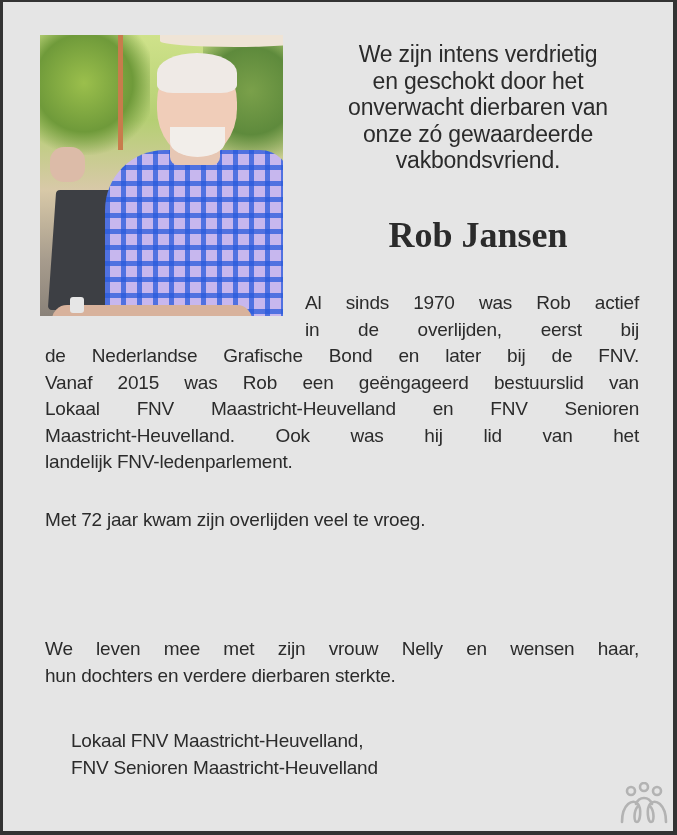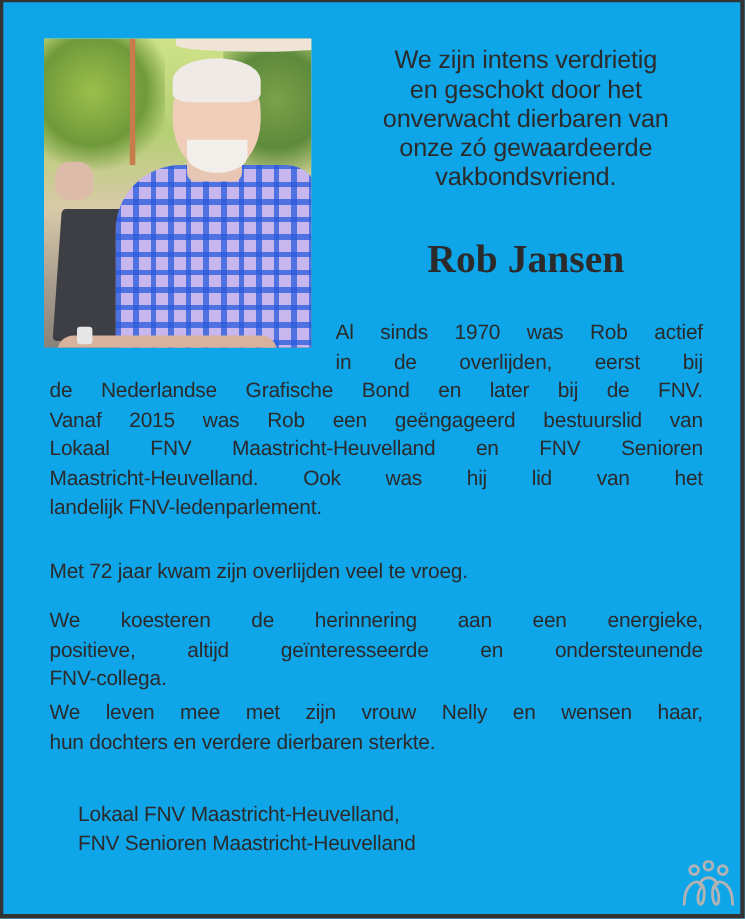--- a/index.html
+++ b/index.html
@@ -4,21 +4,21 @@
 <style>
   html, body { margin: 0; padding: 0; background: #ffffff; }
   body { width: 677px; height: 835px; position: relative; overflow: hidden; }
   .frame {
     position: absolute; left: 0; top: 0; width: 677px; height: 835px;
     box-sizing: border-box;
     border-top: 2px solid #333;
     border-left: 3px solid #333;
     border-right: 4px solid #333;
     border-bottom: 4px solid #333;
-    background: #0ea5e9;
+    background: #e5e5e5;
   }
   .txt { font-family: "Liberation Sans", sans-serif; color: #2b2b2b; font-size: 19px; line-height: 26.5px; letter-spacing: -0.2px; }
 
   .photo {
     position: absolute; left: 37px; top: 33px; width: 243px; height: 281px;
     overflow: hidden;
     background: linear-gradient(180deg, #cfe28a 0%, #b5cf73 30%, #d8c9a8 55%, #a79c8d 80%, #8a8279 100%);
   }
   .photo .tree1 { position: absolute; left: 0; top: 0; width: 110px; height: 120px; background: radial-gradient(circle at 40% 40%, #9bbf4c 0%, #6f9a3a 50%, rgba(111,154,58,0) 75%); }
   .photo .tree2 { position: absolute; right: 0; top: 0; width: 80px; height: 140px; background: radial-gradient(circle at 60% 40%, #7aa04a 0%, #5e8a3c 45%, rgba(94,138,60,0) 75%); }
@@ -96,25 +96,20 @@
     <span class="line">Vanaf 2015 was Rob een geëngageerd bestuurslid van</span>
     <span class="line">Lokaal FNV Maastricht-Heuvelland en FNV Senioren</span>
     <span class="line">Maastricht-Heuvelland. Ook was hij lid van het</span>
     <span class="line last">landelijk FNV-ledenparlement.</span>
   </div>
 
   <div class="body-lines p2 txt">
     <span class="line last">Met 72 jaar kwam zijn overlijden veel te vroeg.</span>
   </div>
 
-  <div class="body-lines p3 txt">
-    <span class="line">We koesteren de herinnering aan een energieke,</span>
-    <span class="line">positieve, altijd geïnteresseerde en ondersteunende</span>
-    <span class="line last">FNV-collega.</span>
-  </div>
 
   <div class="body-lines p4 txt">
     <span class="line">We leven mee met zijn vrouw Nelly en wensen haar,</span>
     <span class="line last">hun dochters en verdere dierbaren  sterkte.</span>
   </div>
 
   <div class="sign txt">
     <div>Lokaal FNV Maastricht-Heuvelland,</div>
     <div>FNV Senioren Maastricht-Heuvelland</div>
   </div>

